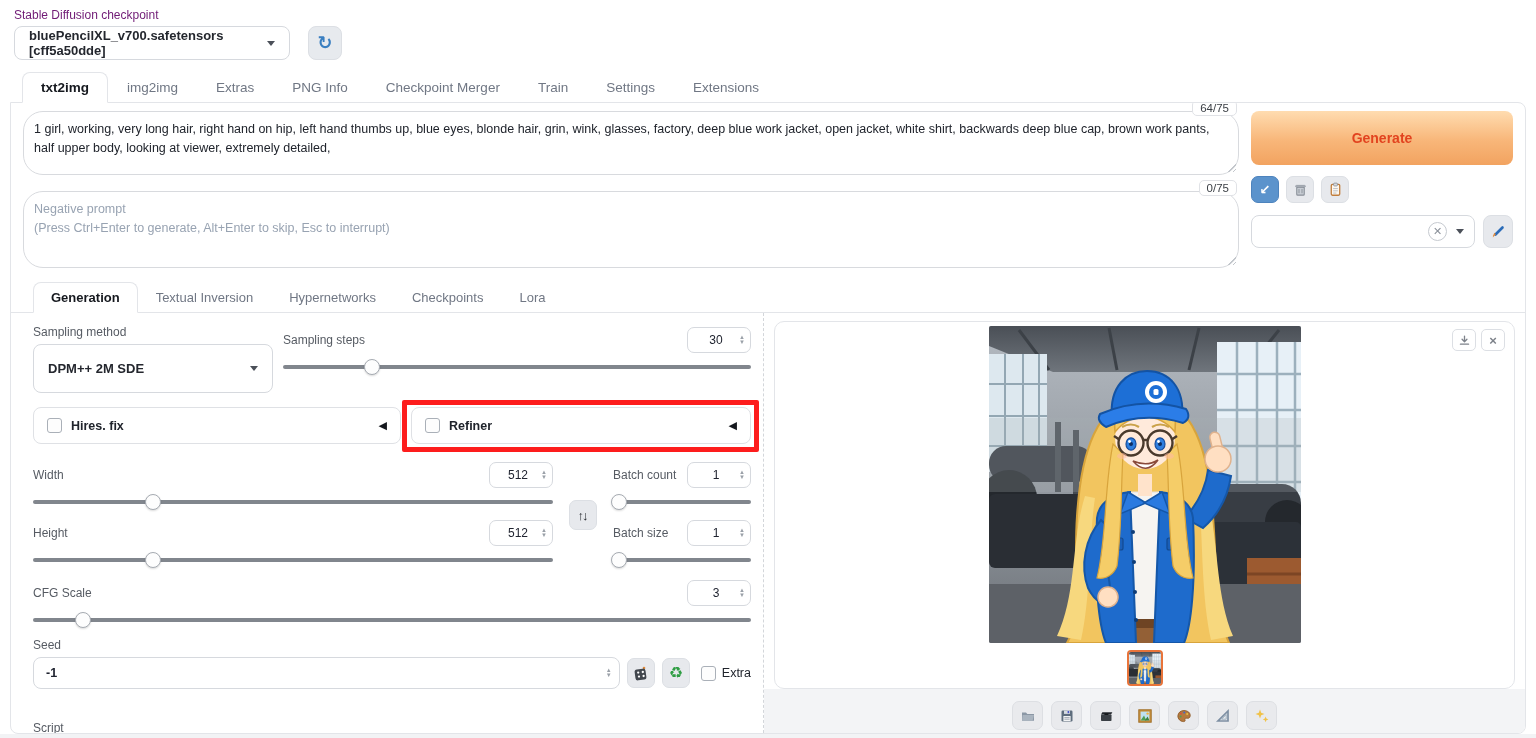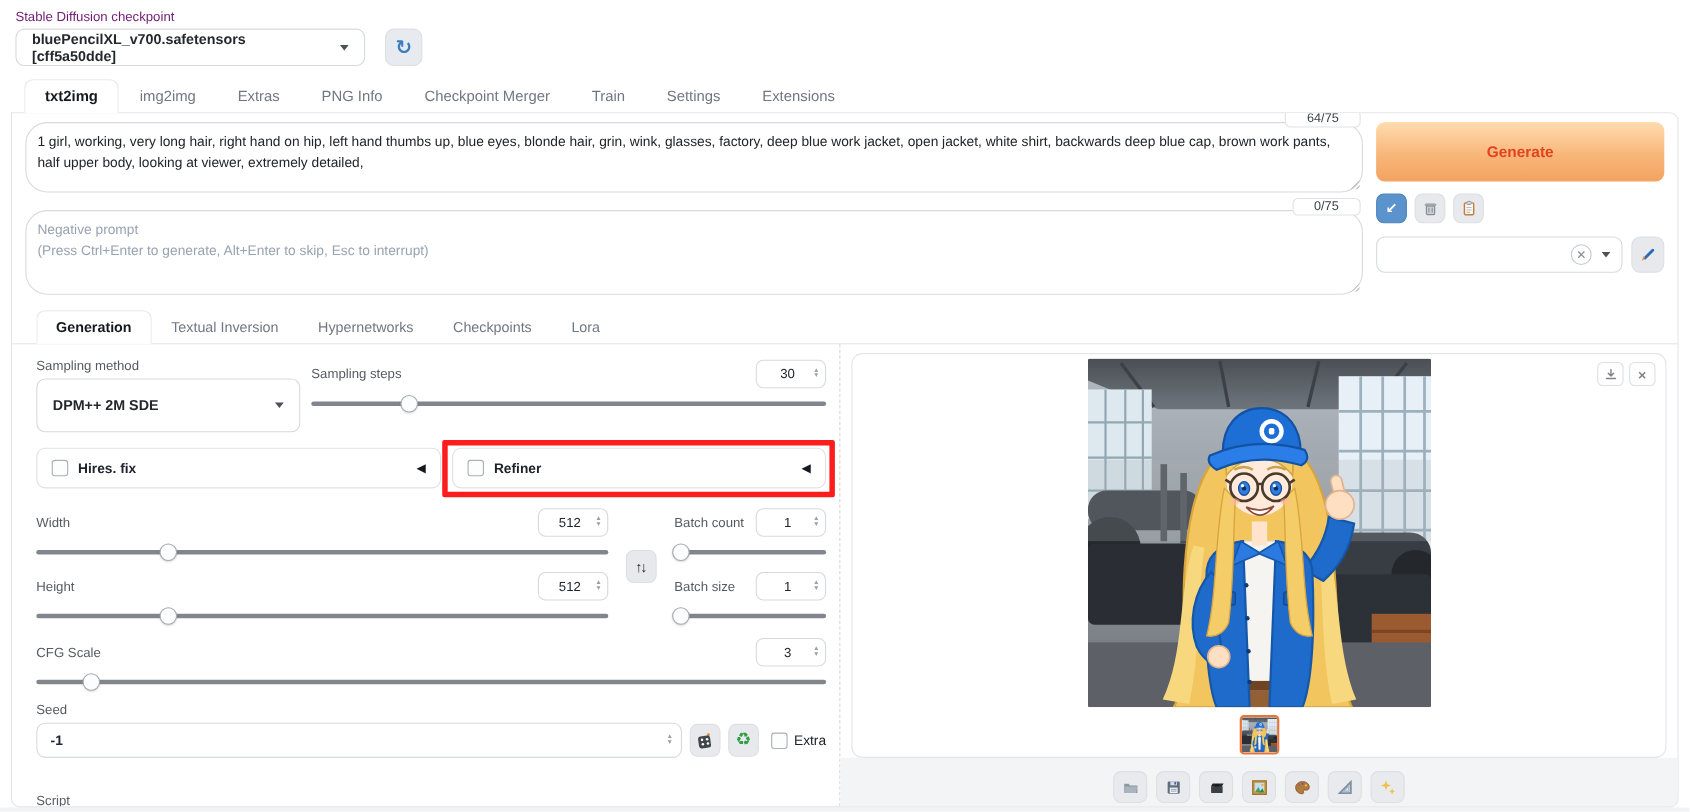--- a/index.html
+++ b/index.html
@@ -6,21 +6,21 @@
   html,body { width:1536px; height:738px; overflow:hidden; background:#fff;
     font-family:"Liberation Sans","DejaVu Sans",sans-serif; color:#1f2430; }
   .page { width:1536px; height:738px; position:relative; background:#fff; }
 
   
   .topbar { padding:8px 0 0 14px; }
   .field-label { font-size:12px; color:#701a75; margin-bottom:4px; display:block; }
   .ckpt-row { display:flex; align-items:center; gap:18px; margin-top:2px; }
   .select { background:#fff; border:1px solid #d6d9de; border-radius:8px; height:34px;
     display:flex; align-items:center; padding:0 14px; font-size:13px; font-weight:600; color:#24272e; }
-  .ckpt-select { width:318px; }
+  .ckpt-select { width:276px; }
   .select .spacer { flex:1; }
   .caret { width:0; height:0; border-left:4px solid transparent; border-right:4px solid transparent;
     border-top:5px solid #4b5059; margin-left:12px; flex:none; }
   .btn-sq { background:#e7eaee; border:1px solid #dcdfe4; border-radius:8px; width:34px; height:34px;
     display:flex; align-items:center; justify-content:center; cursor:pointer; }
   .refresh-glyph { color:#3a7fc1; font-size:18px; font-weight:bold; line-height:1; }
 
   
   .tabwrap { margin:12px 10px 0 10px; }
   .tabnav { display:flex; padding-left:12px; position:relative; z-index:2; }
@@ -29,21 +29,21 @@
     border-bottom-color:#fff; border-radius:8px 8px 0 0; margin-bottom:-1px; }
   .tabcontent { border:1px solid #e3e5e9; border-radius:0 8px 8px 8px; background:#fff;
     position:relative; height:632px; display:flex; flex-direction:column; overflow:hidden; }
 
   
   .prompt-region { display:flex; padding:8px 12px 0 12px; gap:12px; }
   .prompt-col { flex:1; min-width:0; }
   .ta-wrap { position:relative; }
   .ta-wrap + .ta-wrap { margin-top:16px; }
   .counter-badge { position:absolute; top:-11px; right:2px; background:#fff; border:1px solid #e0e2e6;
-    border-radius:5px; font-size:11.5px; color:#3c4046; padding:1px 19px; z-index:3; }
+    border-radius:5px; font-size:11.5px; color:#3c4046; padding:1px 7px; z-index:3; }
   .textarea { border:1px solid #d8dade; border-radius:20px; background:#fff; padding:8px 10px;
     font-size:12.5px; line-height:1.5; font-weight:500; position:relative; }
   .textarea.prompt { height:64px; color:#20242c; }
   .textarea.negative { height:77px; color:#98a3b2; font-weight:400; white-space:pre-line; }
   .textarea::after { content:""; position:absolute; right:2px; bottom:2px; width:9px; height:9px;
     background:
       linear-gradient(135deg, transparent 0 55%, #c3c7cc 55% 63%, transparent 63% 78%, #c3c7cc 78% 86%, transparent 86%); }
 
   
   .action-col { width:262px; flex:none; display:flex; flex-direction:column; }

